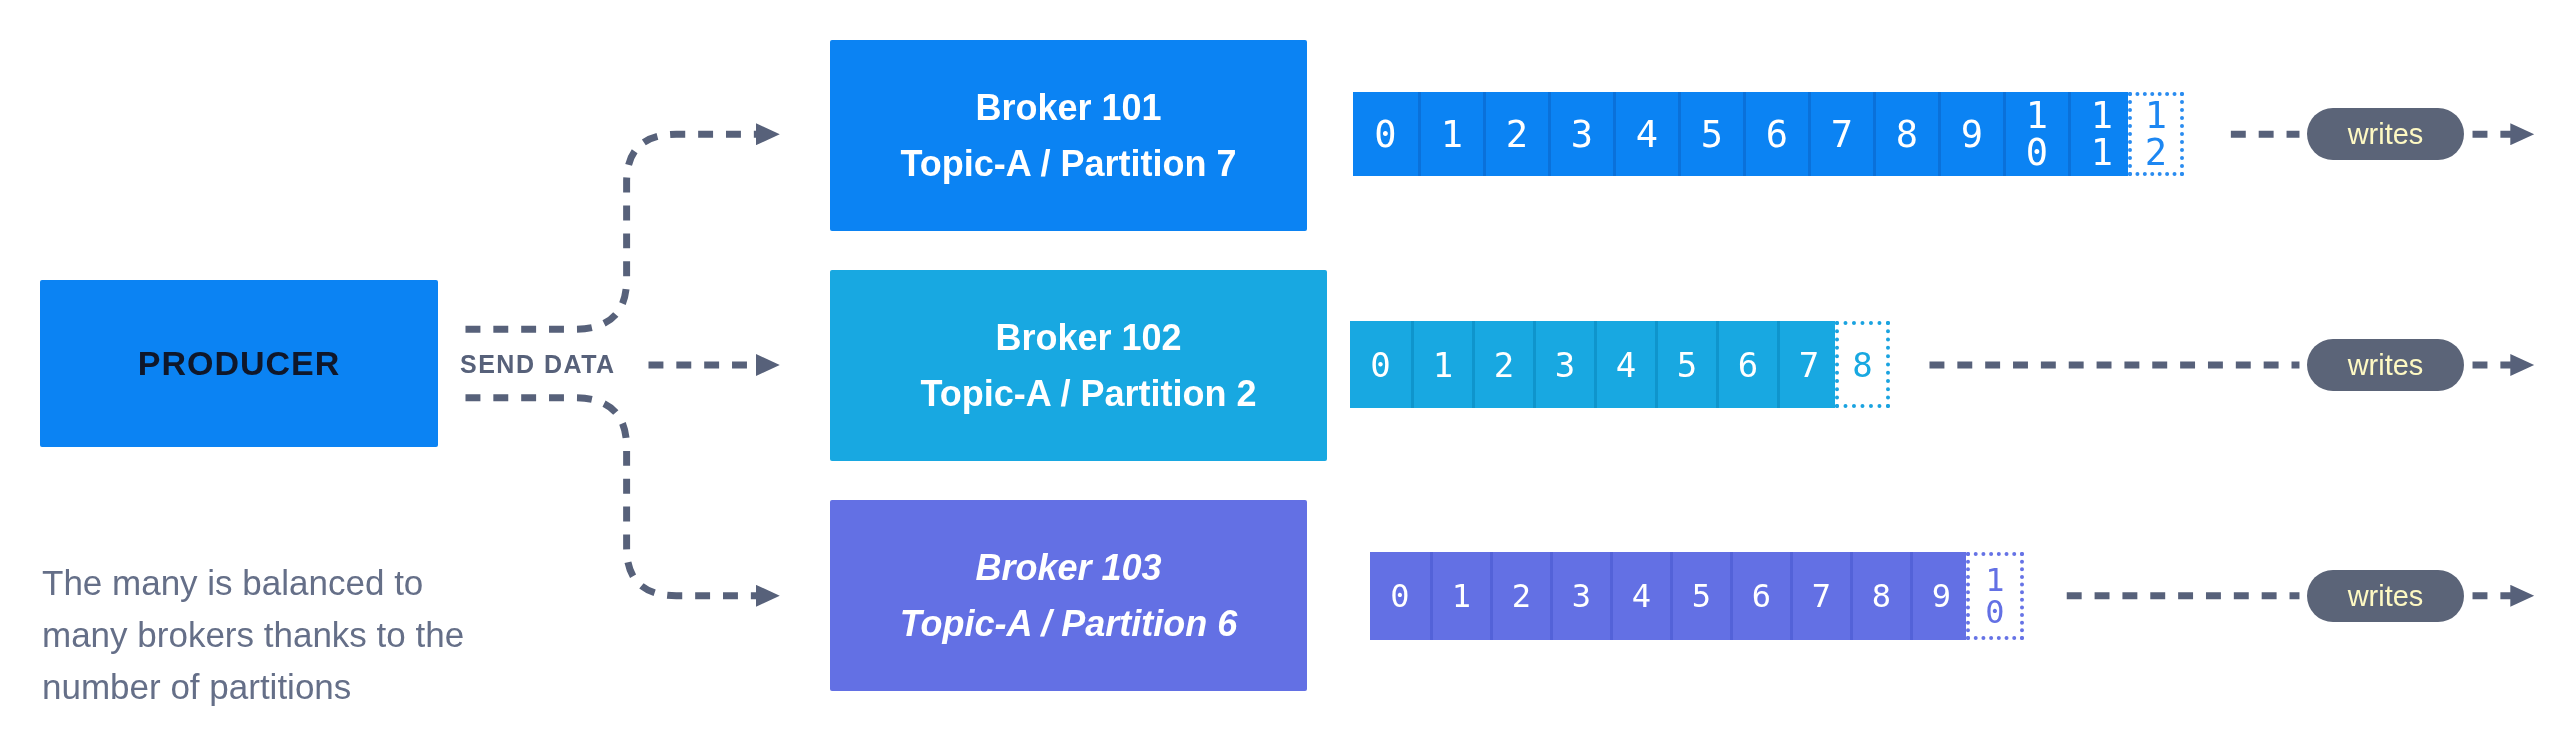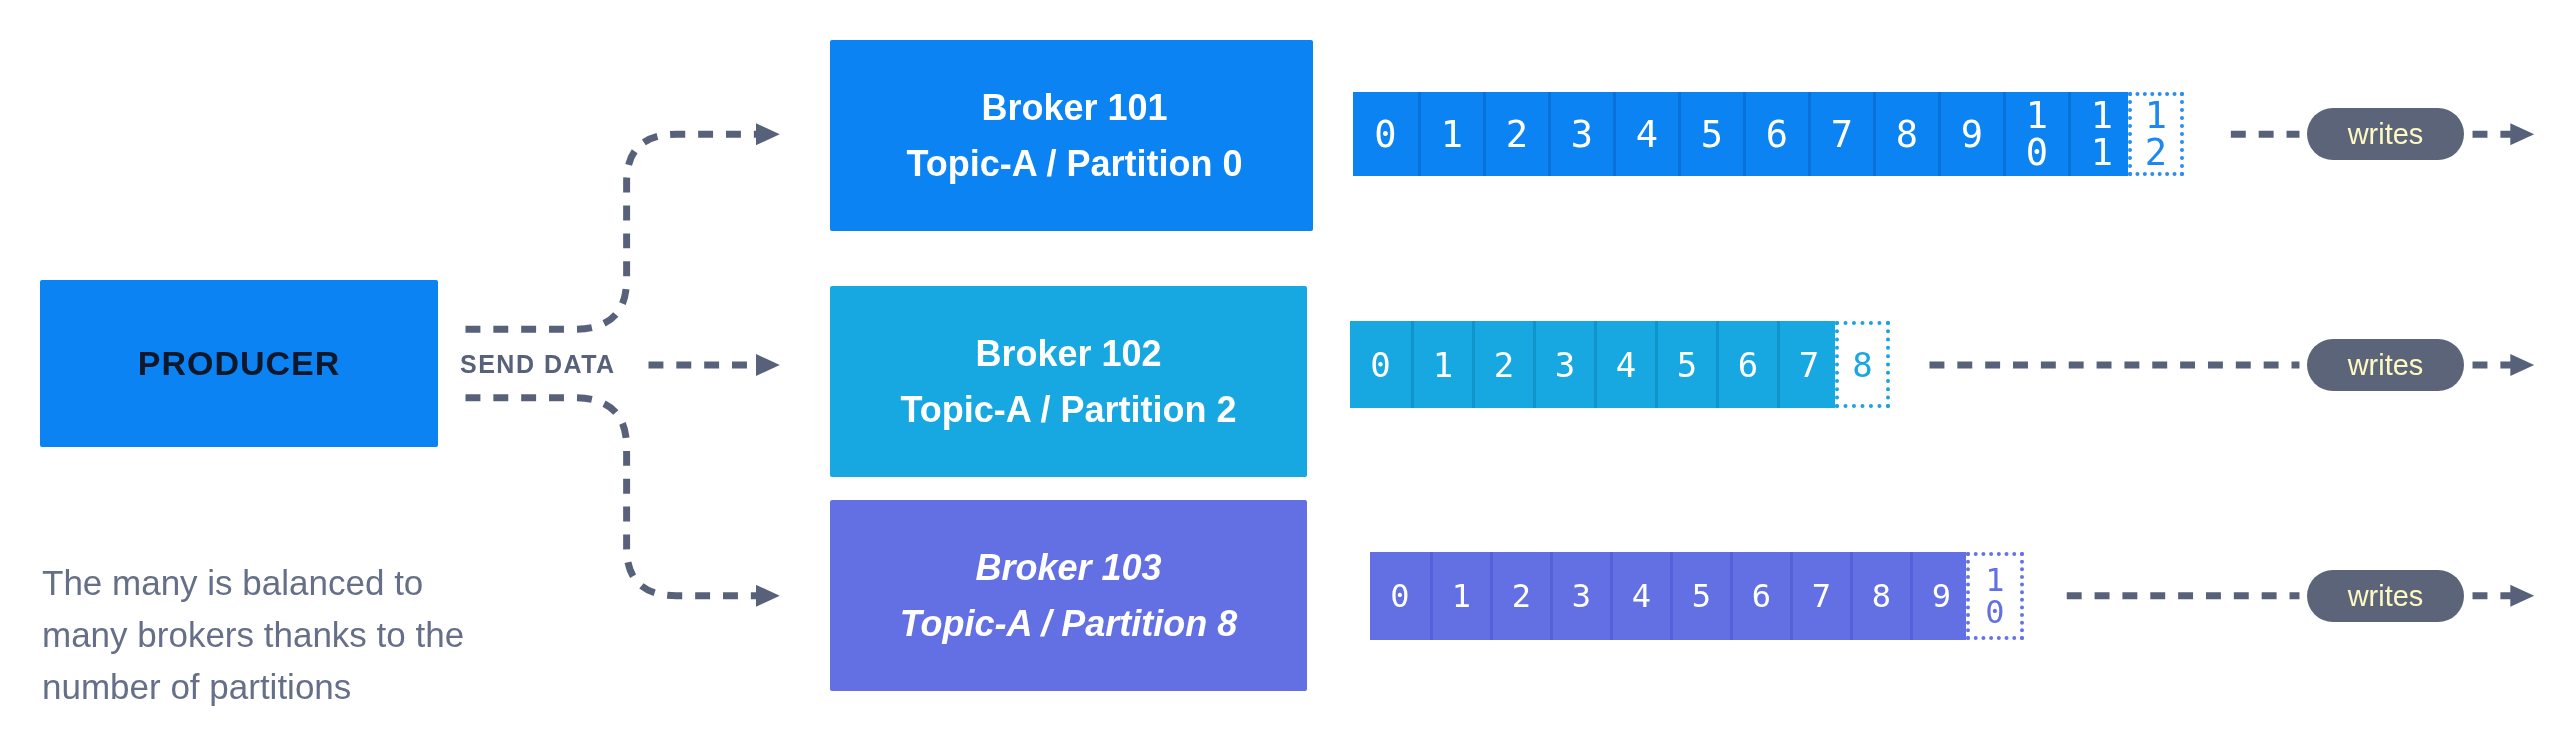--- a/index.html
+++ b/index.html
@@ -22,22 +22,22 @@
     font-weight:700;font-size:25px;letter-spacing:1.5px;
   }
 
   
   .broker{
     position:absolute;left:830px;width:477px;height:191px;border-radius:2px;
     display:flex;flex-direction:column;align-items:center;justify-content:center;
     color:#fff;text-align:center;
   }
   .broker .bname,.broker .btopic{font-weight:700;font-size:36px;line-height:56px;}
-  .b1{top:40px;background:var(--blue);padding-left:6px;}
-  .b2{top:286px;background:var(--cyan);}
+  .b1{top:40px;background:var(--blue);}
+  .b2{top:270px;background:var(--cyan);padding-left:20px;}
   .b3{top:500px;background:var(--purple);font-style:italic;}
 
   
   .cells{position:absolute;display:flex;}
   .cell{
     display:flex;align-items:center;justify-content:center;
     font-family:"DejaVu Sans Mono",monospace;color:#fff;
     white-space:pre-line;text-align:center;line-height:1.0;box-sizing:border-box;
   }
   .cells .cell:first-child{border-left:none!important;}
@@ -97,29 +97,29 @@
   </svg>
 
   <div class="producer">
     <span>PRODUCER</span>
   </div>
 
   <div class="send-data">SEND DATA</div>
 
   <div class="broker b1">
     <div class="bname">Broker 101</div>
-    <div class="btopic">Topic-A / Partition 0</div>
+    <div class="btopic">Topic-A / Partition 7</div>
   </div>
   <div class="broker b2">
     <div class="bname">Broker 102</div>
     <div class="btopic">Topic-A / Partition 2</div>
   </div>
   <div class="broker b3">
     <div class="bname">Broker 103</div>
-    <div class="btopic">Topic-A / Partition 8</div>
+    <div class="btopic">Topic-A / Partition 6</div>
   </div>
 
   <div class="cells c1">
       <span class="cell cellv">0</span>
       <span class="cell cellv">1</span>
       <span class="cell cellv">2</span>
       <span class="cell cellv">3</span>
       <span class="cell cellv">4</span>
       <span class="cell cellv">5</span>
       <span class="cell cellv">6</span>

